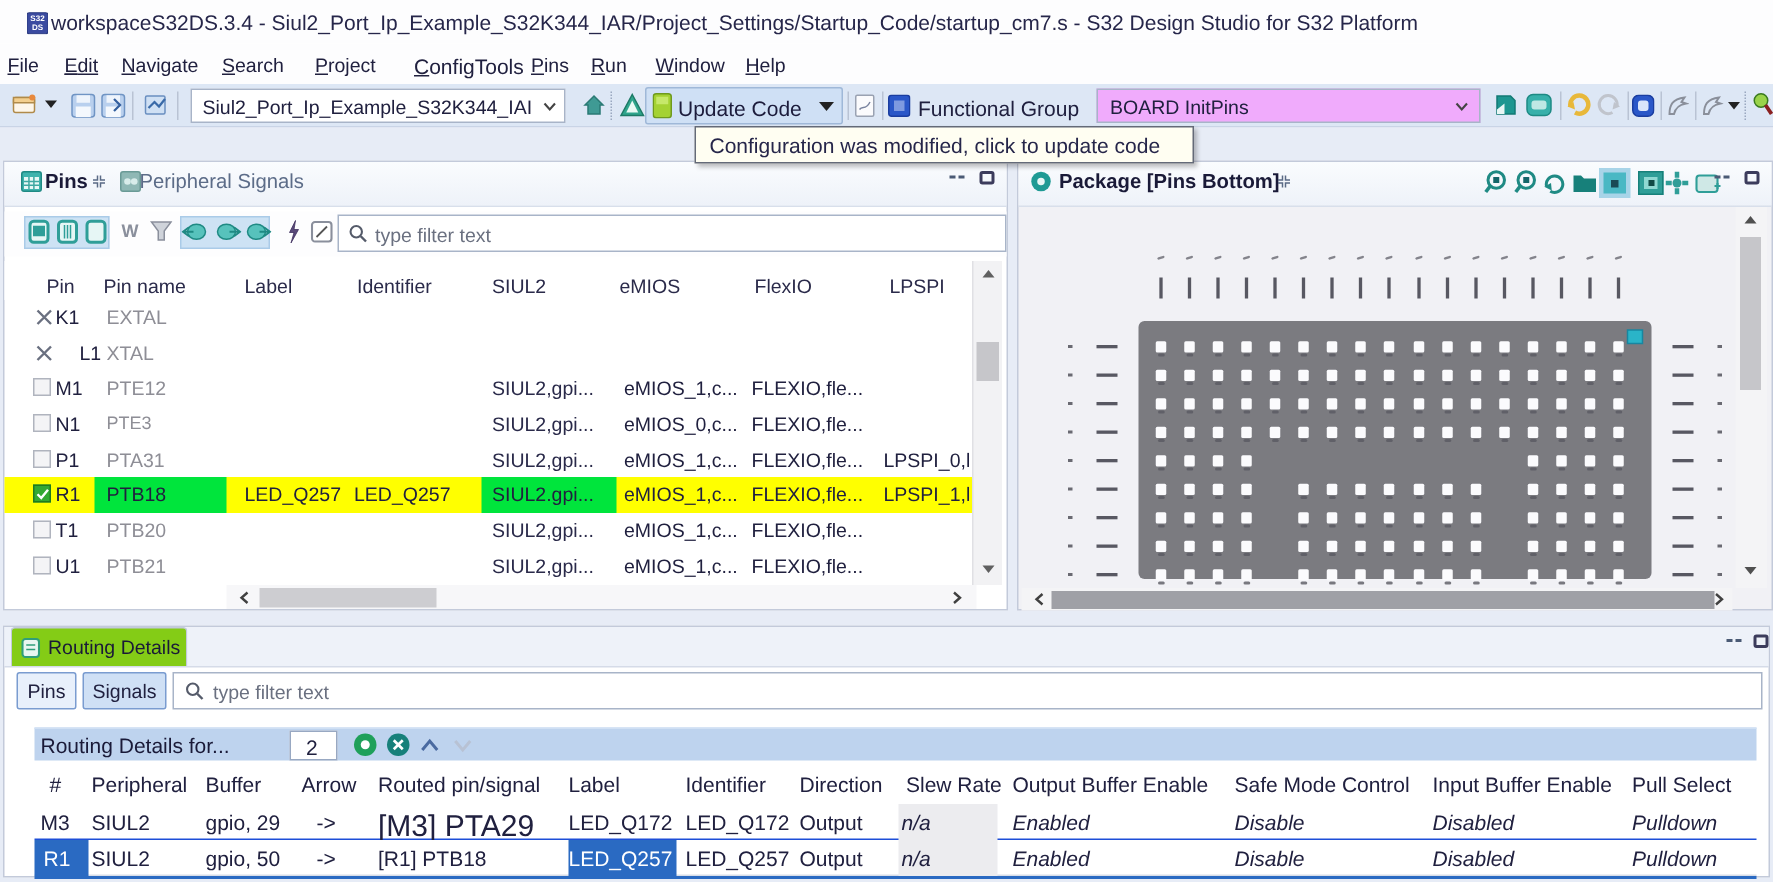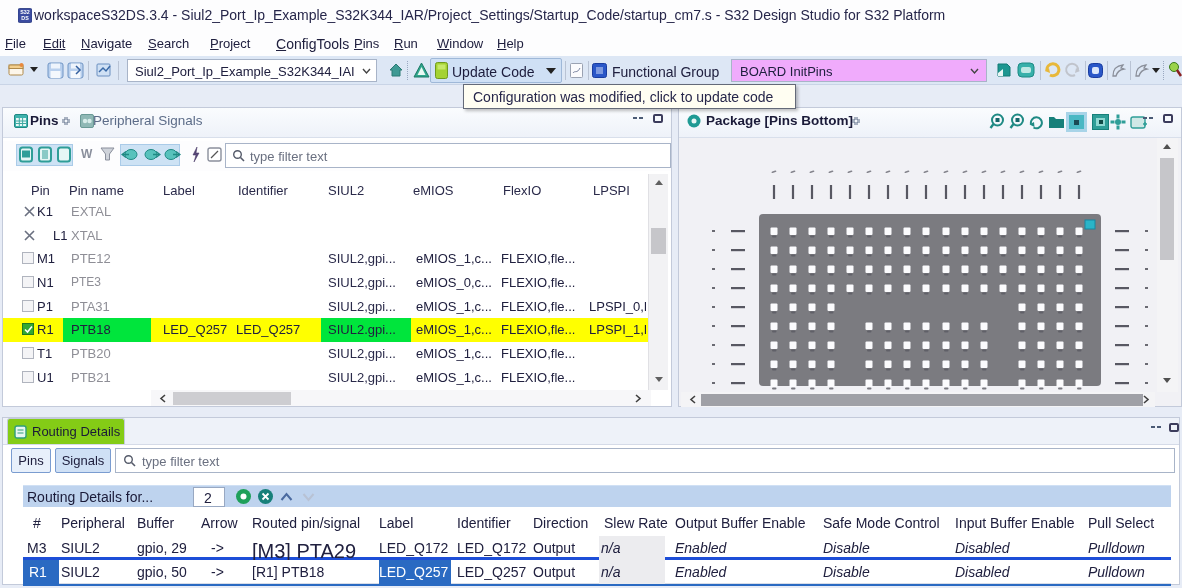--- a/index.html
+++ b/index.html
@@ -757,21 +757,21 @@
         <div class="abs" style="left:229px;top:6px;font-size:14px;">Routed pin/signal</div>
         <div class="abs" style="left:356px;top:6px;font-size:14px;">Label</div>
         <div class="abs" style="left:434px;top:6px;font-size:14px;">Identifier</div>
         <div class="abs" style="left:510px;top:6px;font-size:14px;">Direction</div>
         <div class="abs" style="left:581px;top:6px;font-size:14px;">Slew Rate</div>
         <div class="abs" style="left:652px;top:6px;font-size:14px;">Output Buffer Enable</div>
         <div class="abs" style="left:800px;top:6px;font-size:14px;">Safe Mode Control</div>
         <div class="abs" style="left:932px;top:6px;font-size:14px;">Input Buffer Enable</div>
         <div class="abs" style="left:1065px;top:6px;font-size:14px;">Pull Select</div>
       </div>
-      <div class="abs" style="left:20px;top:118px;width:1148px;height:24px;background:#fff;border-bottom:3px solid #1d4ed8;text-align:center;">
+      <div class="abs" style="left:20px;top:118px;width:1148px;height:24px;background:#fff;border-bottom:1px solid #1d4ed8;text-align:center;">
         <div class="abs" style="left:576px;top:0;width:66px;height:24px;background:#ececef;"></div>
         <div class="abs" style="left:4px;top:4px;font-size:14px;color:#20203f;">M3</div>
         <div class="abs" style="left:38px;top:4px;font-size:14px;color:#20203f;">SIUL2</div>
         <div class="abs" style="left:114px;top:4px;font-size:14px;color:#20203f;">gpio, 29</div>
         <div class="abs" style="left:188px;top:4px;font-size:14px;color:#20203f;">-&gt;</div>
         <div class="abs" style="left:229px;top:4px;font-size:20px;color:#20203f;">[M3] PTA29</div>
         <div class="abs" style="left:356px;top:4px;font-size:14px;color:#20203f;">LED_Q172</div>
         <div class="abs" style="left:434px;top:4px;font-size:14px;color:#20203f;">LED_Q172</div>
         <div class="abs" style="left:510px;top:4px;font-size:14px;color:#20203f;">Output</div>
         <div class="abs" style="left:578px;top:4px;font-size:14px;color:#20203f;font-style:italic;">n/a</div>

